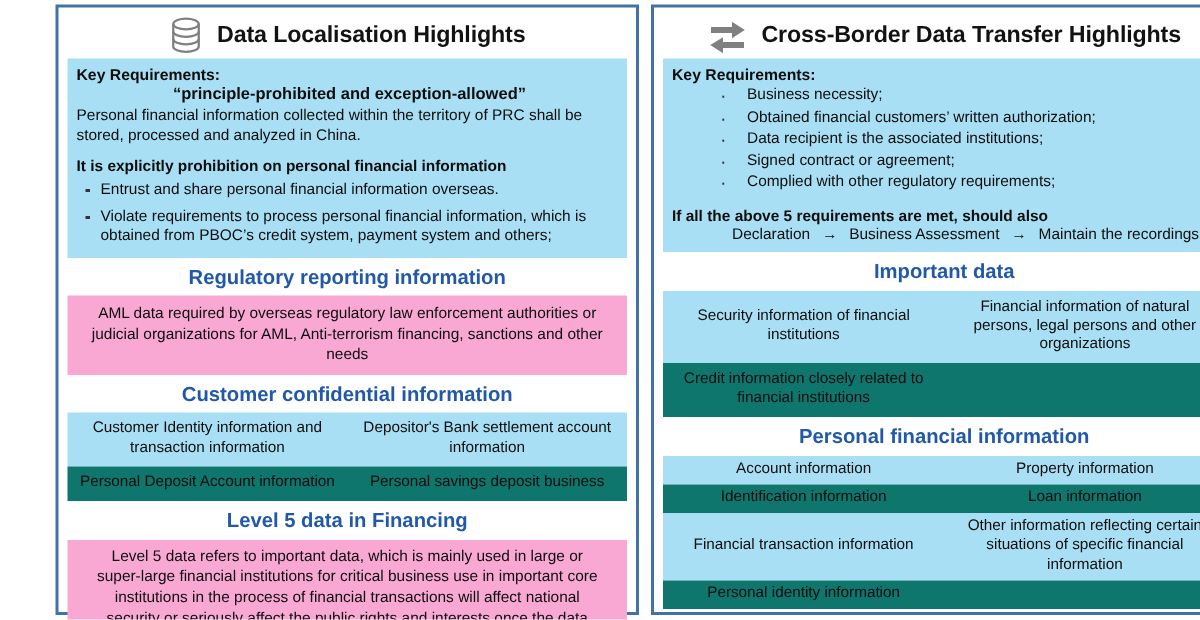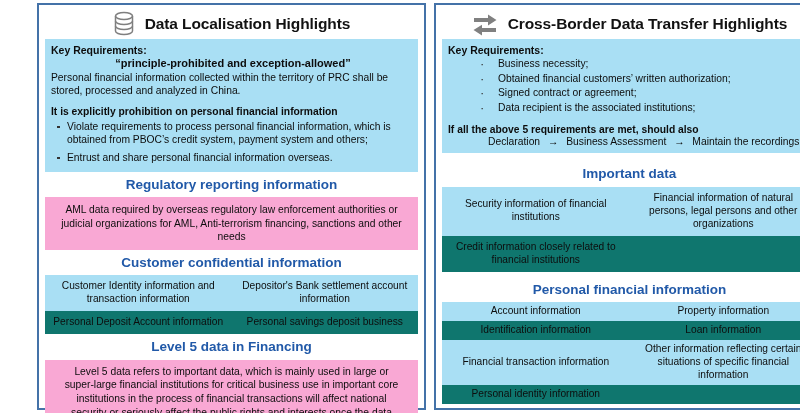--- a/index.html
+++ b/index.html
@@ -186,22 +186,22 @@
       </span>
       <span class="panel-title">Data Localisation Highlights</span>
     </div>
 
     <div class="kr-block">
       <div class="kr-title">Key Requirements:</div>
       <div class="kr-quote">“principle-prohibited and exception-allowed”</div>
       <p class="kr-para">Personal financial information collected within the territory of PRC shall be stored, processed and analyzed in China.</p>
       <div class="kr-sub">It is explicitly prohibition on personal financial information</div>
       <ul class="bullets">
+        <li>Entrust and share personal financial information overseas.</li>
         <li>Violate requirements to process personal financial information, which is obtained from PBOC’s credit system, payment system and others;</li>
-        <li>Entrust and share personal financial information overseas.</li>
       </ul>
     </div>
 
     <h2 class="section-head">Regulatory reporting information</h2>
     <div class="para-block">AML data required by overseas regulatory law enforcement authorities or judicial organizations for AML, Anti-terrorism financing, sanctions and other needs</div>
 
     <h2 class="section-head">Customer confidential information</h2>
     <table class="striped">
       <tbody>
           <tr class="on">
@@ -231,22 +231,23 @@
         </svg>
       </span>
       <span class="panel-title">Cross-Border Data Transfer Highlights</span>
     </div>
 
     <div class="kr-block">
       <div class="kr-title">Key Requirements:</div>
       <ul class="bullets-r">
         <li>Business necessity;</li>
         <li>Obtained financial customers’ written authorization;</li>
+        <li>Data recipient is the associated institutions;</li>
         <li>Signed contract or agreement;</li>
-        <li>Data recipient is the associated institutions;</li>
+        <li>Complied with other regulatory requirements;</li>
       </ul>
       <div class="kr-note">If all the above 5 requirements are met, should also</div>
       <div class="flowline">
         <span>Declaration</span>
         <span class="arrow">→</span>
         <span>Business Assessment</span>
         <span class="arrow">→</span>
         <span>Maintain the recordings</span>
       </div>
     </div>

